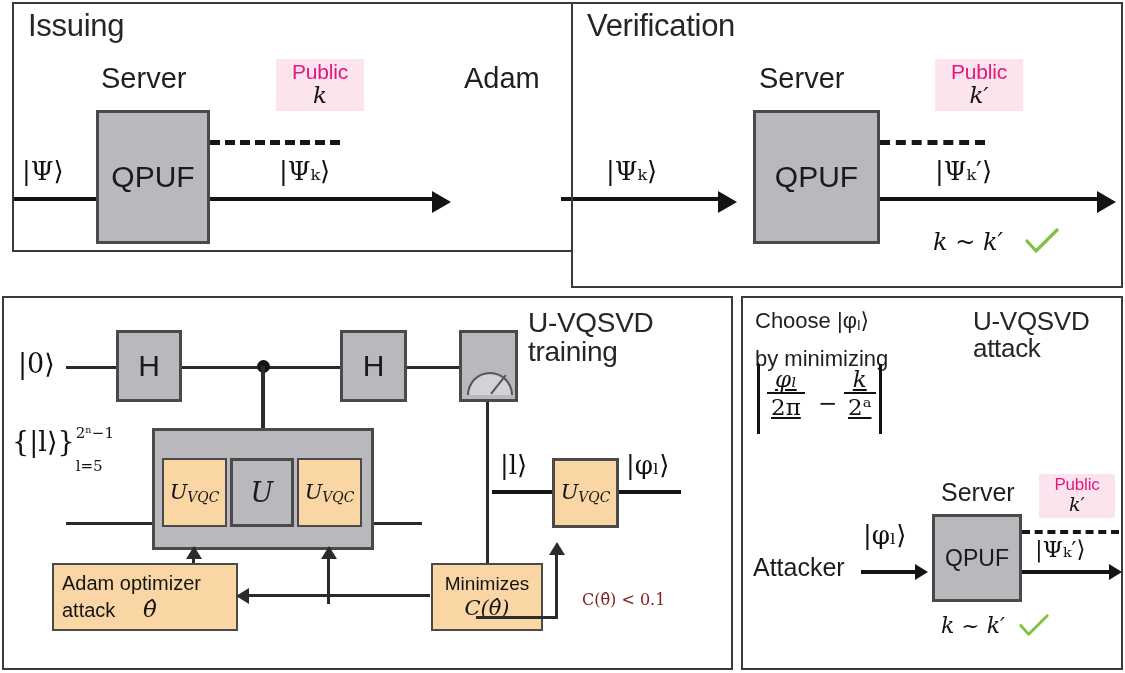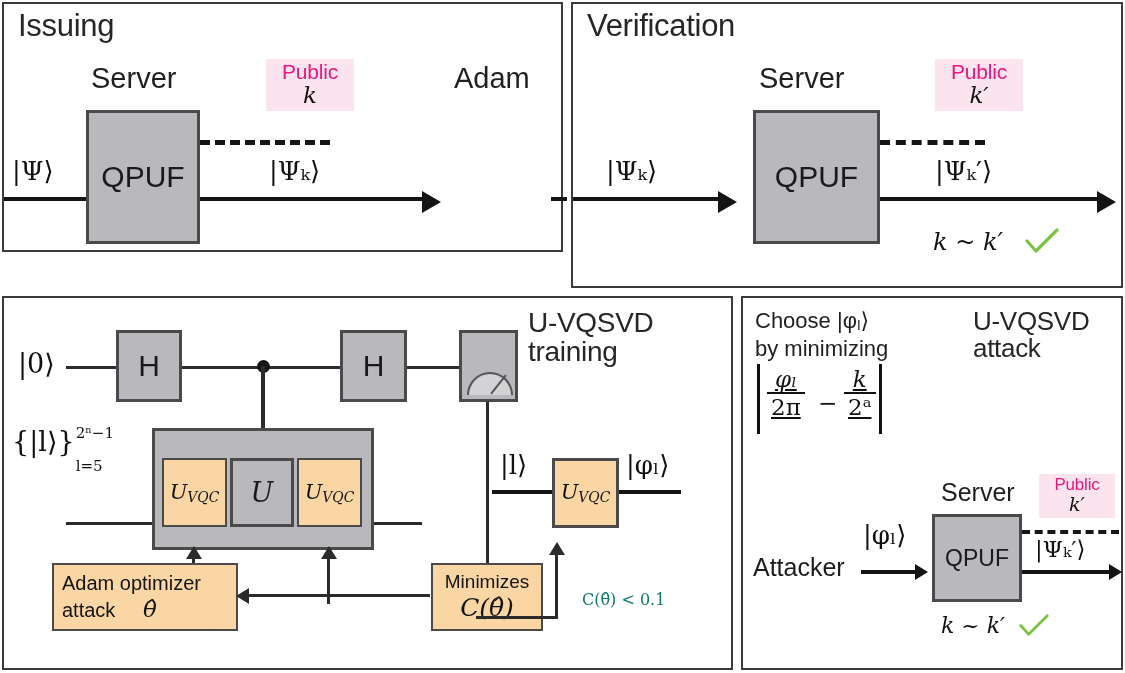--- a/index.html
+++ b/index.html
@@ -15,21 +15,21 @@
     overflow:hidden;
   }
 
   
   .panel{
     position:absolute;
     background:#ffffff;
     border:2.5px solid #3a3a3a;
     box-sizing:border-box;
   }
-  #panel-issuing      { left:2px;   top:2px;   width:561px; height:250px; }
+  #panel-issuing      { left:12px;   top:2px;   width:561px; height:250px; }
   #panel-verification { left:571px; top:2px;   width:552px; height:286px; }
   #panel-training     { left:2px;   top:296px; width:731px; height:374px; }
   #panel-attack       { left:741px; top:296px; width:382px; height:374px; }
 
   .panel-title{
     position:absolute;
     font-size:31px;
     font-weight:400;
     letter-spacing:-0.3px;
     color:#262626;
@@ -219,21 +219,21 @@
   }
   .frac .num{display:block;padding:0 4px;border-bottom:2px solid #111;}
   .frac .den{display:block;padding:0 4px;}
   .bigbar{
     position:absolute;
     width:3px;background:#111;
   }
   .cond{
     position:absolute;
     font-family:"DejaVu Serif", serif;
-    font-size:16px;color:#0f766e;white-space:pre;
+    font-size:16px;color:#7f1d1d;white-space:pre;
   }
   .attacker-lbl{
     position:absolute;
     font-size:25px;color:#1c1c1c;white-space:pre;
   }
   .attack-text{
     position:absolute;
     font-size:22px;color:#1f1f1f;white-space:pre;line-height:1.18;
   }
 </style>
@@ -350,21 +350,21 @@
       <span style="display:block;width:100%;padding:0 8px;box-sizing:border-box;text-align:left;line-height:1.22;font-size:20px;">
         <span>Adam optimizer</span><br>
         <span>attack</span>
         <span style="font-family:'DejaVu Serif',serif;font-style:italic;font-size:23px;margin-left:22px;">θ̂</span>
       </span>
     </div>
 
     <div class="obox" style="left:427px;top:265px;width:112px;height:68px;border-width:2.5px;">
       <span style="display:block;width:100%;text-align:center;line-height:1.2;font-size:19px;">
         <span>Minimizes</span><br>
-        <span style="font-family:'DejaVu Serif',serif;font-style:italic;font-size:25px;">C(θ̂)</span>
+        <span style="font-family:'DejaVu Serif',serif;font-style:italic;font-size:21px;">C(θ̂)</span>
       </span>
     </div>
 
     <div class="line hline thinline" style="left:240px;top:296px;width:186px;height:3px;"></div>
     <div class="arrowhead-left" style="left:232px;top:290px;"></div>
 
     <div class="line hline thinline" style="left:472px;top:318px;width:82px;height:3px;"></div>
     <div class="line vline thinline" style="left:551px;top:250px;height:70px;width:3px;"></div>
     <div class="arrowhead-up" style="left:545px;top:244px;"></div>
     <div class="cond" style="left:578px;top:292px;">C(θ̂) &lt; 0.1</div>
@@ -376,21 +376,21 @@
     </div>
     <div class="ket" style="left:496px;top:152px;">|l⟩</div>
     <div class="ket" style="left:622px;top:152px;">|φₗ⟩</div>
   </div>
 
   <div class="panel" id="panel-attack">
     <div class="panel-title" id="title-attack" style="white-space:pre-line;">U-VQSVD
 attack</div>
 
     <div class="attack-text" style="left:12px;top:10px;">Choose |φₗ⟩</div>
-    <div class="attack-text" style="left:12px;top:38px;">by minimizing</div>
+    <div class="attack-text" style="left:12px;top:48px;">by minimizing</div>
 
     <div class="bigbar" style="left:14px;top:66px;height:70px;"></div>
     <div class="frac" style="left:24px;top:68px;">
       <span class="num" style="font-style:italic;">φₗ</span>
       <span class="den">2π</span>
     </div>
     <div class="lbl" style="left:75px;top:92px;font-family:'DejaVu Serif',serif;font-size:23px;">−</div>
     <div class="frac" style="left:101px;top:68px;">
       <span class="num" style="font-style:italic;">k</span>
       <span class="den">2ᵃ</span>

